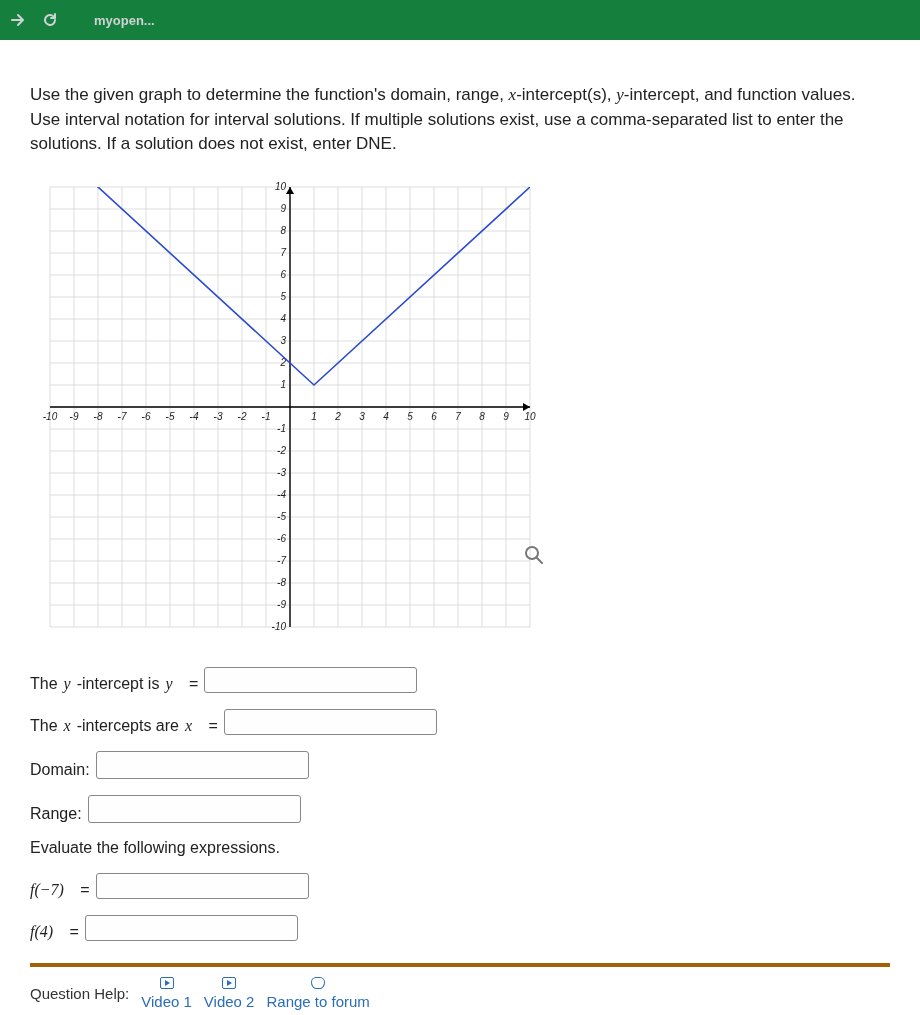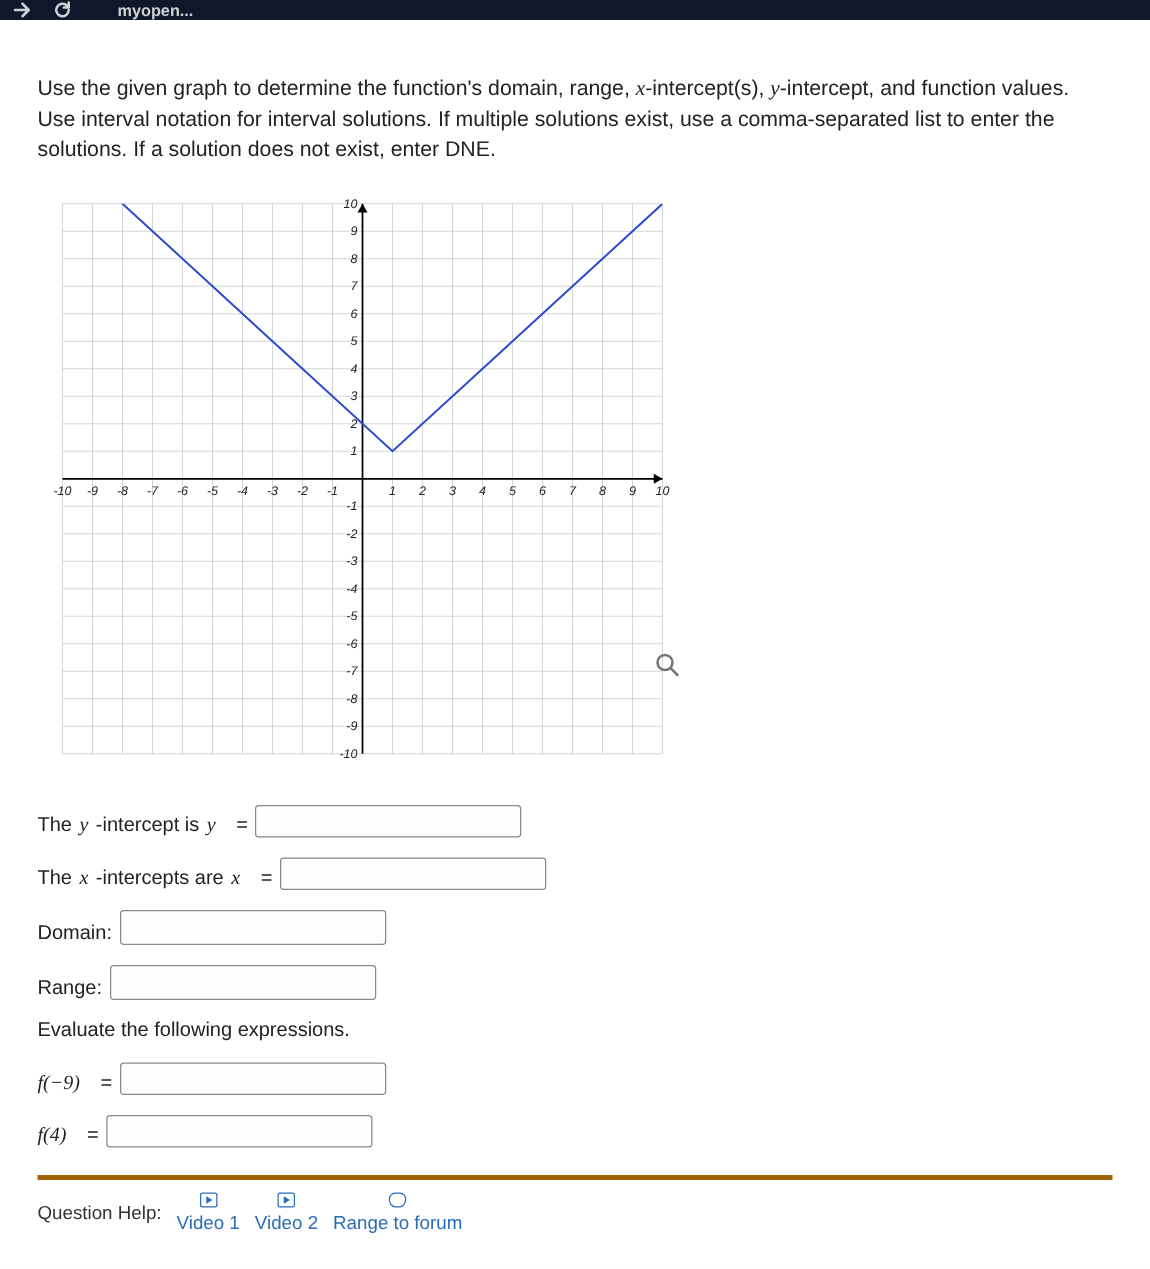--- a/index.html
+++ b/index.html
@@ -7,22 +7,22 @@
   body {
     font-family: Arial, Helvetica, sans-serif;
     width: 920px;
     height: 1015px;
     background: #f4f4f4;
     color: #222;
     position: relative;
     overflow: hidden;
   }
   .browser-bar {
-    height: 16px;
-    background: #0f172a;
+    height: 40px;
+    background: #15803d;
     display: flex;
     align-items: center;
     padding: 0 10px;
     gap: 16px;
   }
   .browser-bar svg { display: block; }
   .url-frag {
     color: #cfd2d4;
     font-size: 13px;
     font-weight: 600;
@@ -253,21 +253,21 @@
   <div class="field-line">
     <span>Range:</span>
     <input class="input-box med" value="" style="">
   </div>
 
   <div class="field-line">
     <span>Evaluate the following expressions.</span>
   </div>
 
   <div class="field-line">
-    <span class="math-var">f(−9)</span>&nbsp;<span>=</span>
+    <span class="math-var">f(−7)</span>&nbsp;<span>=</span>
     <input class="input-box sm" value="" style="">
   </div>
 
   <div class="field-line">
     <span class="math-var">f(4)</span>&nbsp;<span>=</span>
     <input class="input-box sm" value="" style="">
   </div>
 
   <div class="help-row">
     <span>Question Help:</span>

